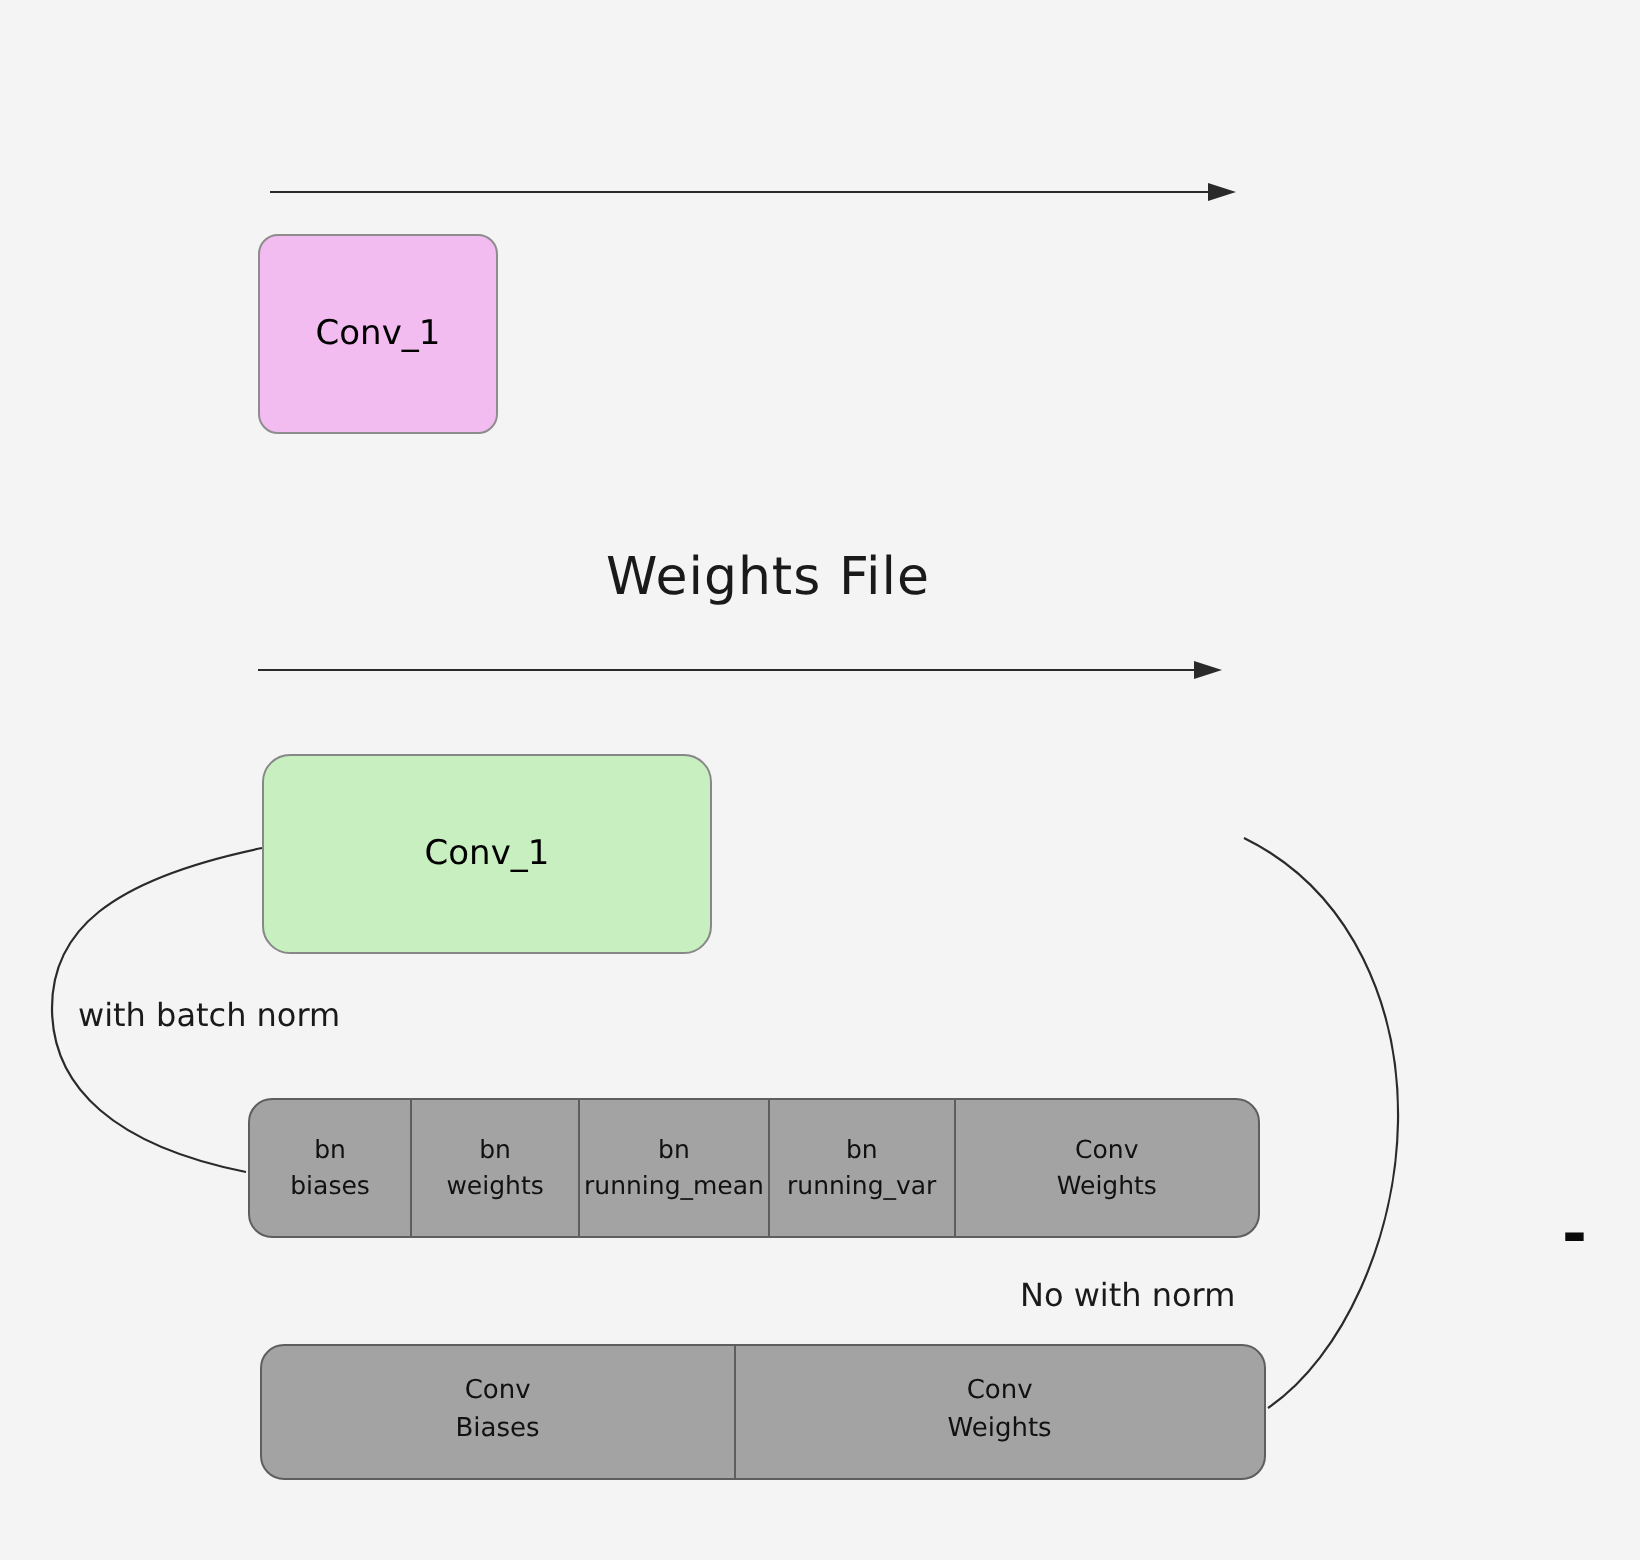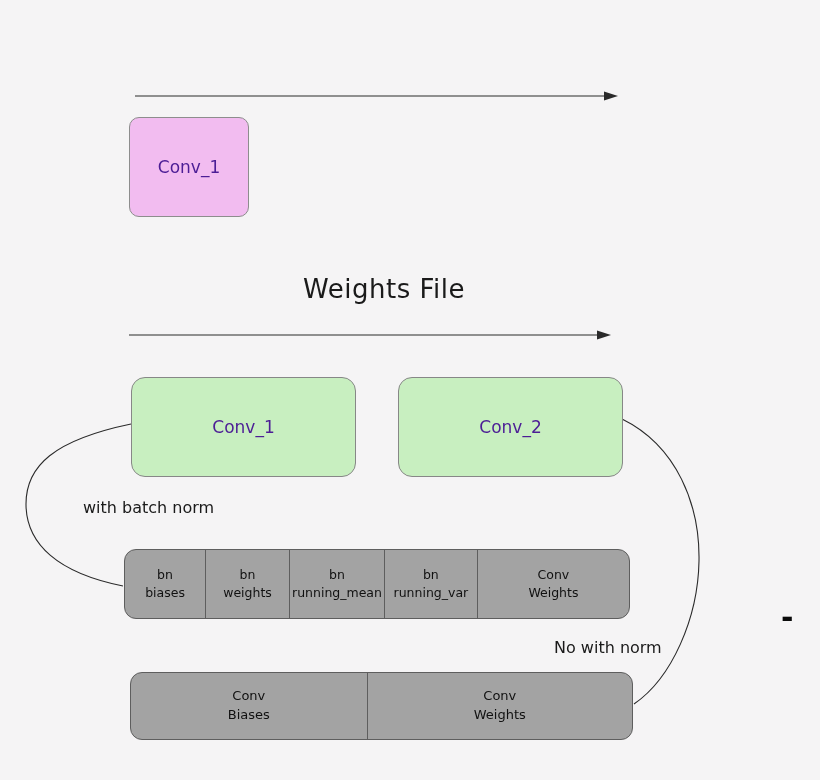--- a/index.html
+++ b/index.html
@@ -20,21 +20,21 @@
   .section-title{
     position:absolute;
     font-size:26px;
     color:#1a1a1a;
     text-align:center;
     letter-spacing:0.5px;
   }
   .node{
     position:absolute;
     display:flex;align-items:center;justify-content:center;
-    font-size:17px;color:#4c1d95;
+    font-size:17px;color:#000000;
     box-sizing:border-box;
     text-align:left;
   }
   .node.pink{
     background:#f2bcf0;
     border:1.3px solid #8d8d8d;
     border-radius:10px;
     width:120px;height:100px;
     top:117px;
   }
@@ -63,21 +63,20 @@
     line-height:1.45;
     box-sizing:border-box;
   }
   .bar .cell:last-child{border-right:none;}
   #bn-bar{left:124px;top:549px;width:506px;height:70px;font-size:12.5px;}
   #conv-bar{left:130px;top:672px;width:503px;height:68px;font-size:13px;}
   .annotation{
     position:absolute;
     font-size:16px;color:#1a1a1a;
     white-space:nowrap;
-    margin-left:44px;
   }
   #minus-mark{
     position:absolute;
     left:781px;top:603px;
     font-size:30px;font-weight:700;
     line-height:30px;height:30px;
     color:#0a0a0a;
   }
 </style>
 </head>
@@ -101,21 +100,20 @@
 
     <path d="M622,419 C677,446 700,505 699,561 C698,618 672,678 634,704"></path>
   </svg>
 
 
   <div class="node pink" style="left:129px;">Conv_1</div>
 
   <div class="section-title" style="left:134px;top:274px;width:500px;">Weights File</div>
 
   <div class="node green" style="left:131px;">Conv_1</div>
-  <div class="node green" style="left:398px;">Conv_2</div>
 
   <div class="annotation" style="left:39px;top:498px;">with batch norm</div>
 
   <div class="bar" id="bn-bar">
     <div class="cell" style="flex:81 0 0;">
       <span>bn</span>
       <span>biases</span>
     </div>
     <div class="cell" style="flex:84 0 0;">
       <span>bn</span>

